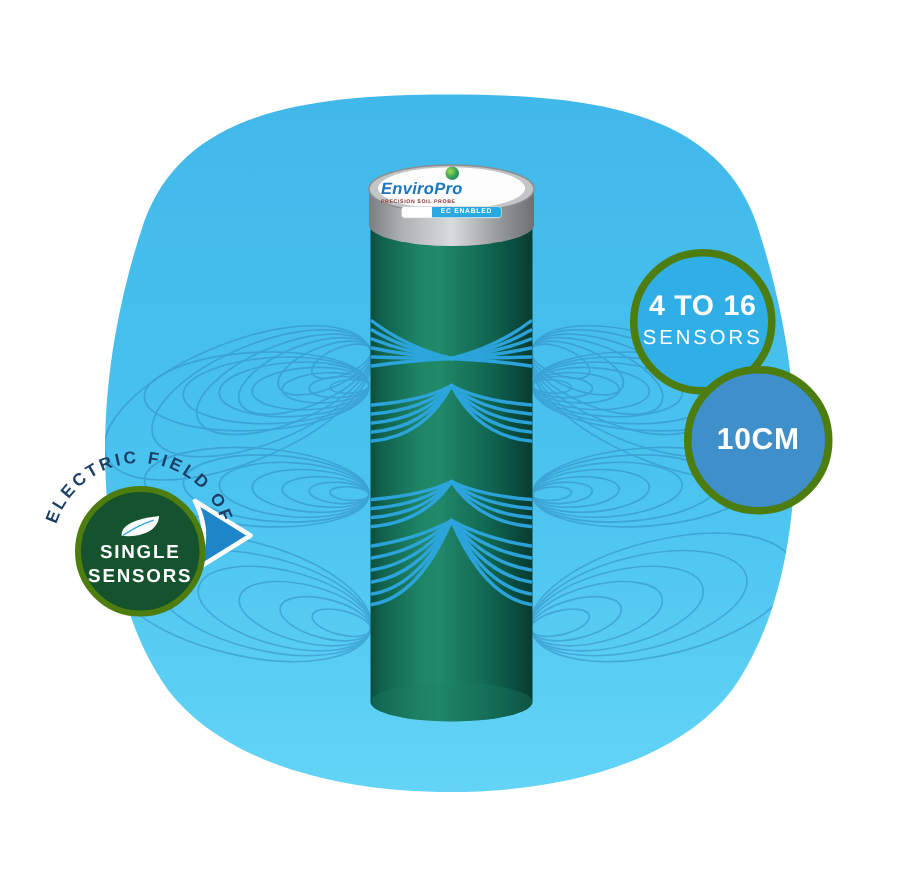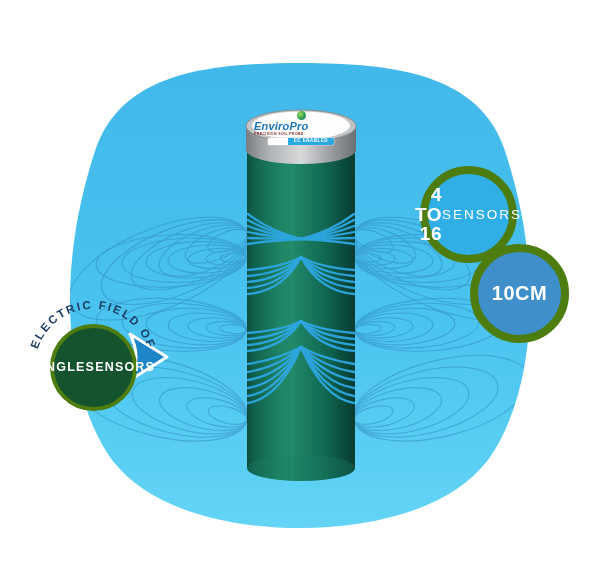--- a/index.html
+++ b/index.html
@@ -2,31 +2,31 @@
 <html><head>
 <meta charset="utf-8">
 <style>
   html,body{margin:0;padding:0;background:#ffffff;}
   .stage{position:relative;width:600px;height:587px;overflow:hidden;
          font-family:"Liberation Sans",sans-serif;}
   .stage svg{display:block;}
   #scene{position:absolute;left:0;top:0;}
 
   
-  .badge{position:absolute;border-radius:50%;border:8px solid #4d7c0f;
-         box-sizing:border-box;display:flex;flex-direction:row;
+  .badge{position:absolute;border-radius:50%;border:5px solid #4d7c0f;
+         box-sizing:border-box;display:flex;flex-direction:column;
          align-items:center;justify-content:center;color:#fff;text-align:right;}
   .badge .l1{font-weight:bold;line-height:1.05;}
   .badge .l2{line-height:1.2;}
 
   #badge-sensors{left:420px;top:166px;width:97px;height:97px;background:#30AFE6;}
   #badge-sensors .l1{font-size:19px;letter-spacing:.5px;}
   #badge-sensors .l2{font-size:13.5px;letter-spacing:2px;margin-top:2px;}
 
-  #badge-intervals{left:470px;top:244px;width:99px;height:99px;background:#3E8FCA;}
+  #badge-intervals{left:456px;top:244px;width:99px;height:99px;background:#3E8FCA;}
   #badge-intervals .l1{font-size:20px;letter-spacing:.5px;}
   #badge-intervals .l2{font-size:13.5px;letter-spacing:1.5px;margin-top:2px;}
 
   #badge-single{left:50px;top:324px;width:87px;height:87px;background:#14532d;border-width:4px;}
   #badge-single .l1,#badge-single .l2{font-weight:bold;font-size:12.5px;letter-spacing:1.2px;line-height:1.3;}
   #badge-single .leaf{margin-bottom:2px;}
 
   #arc-label-svg{position:absolute;left:-7px;top:292px;pointer-events:none;}
   #arc-label-svg text{font-family:"Liberation Sans",sans-serif;font-size:11.5px;
                       font-weight:bold;letter-spacing:2px;fill:#1C3F66;}

